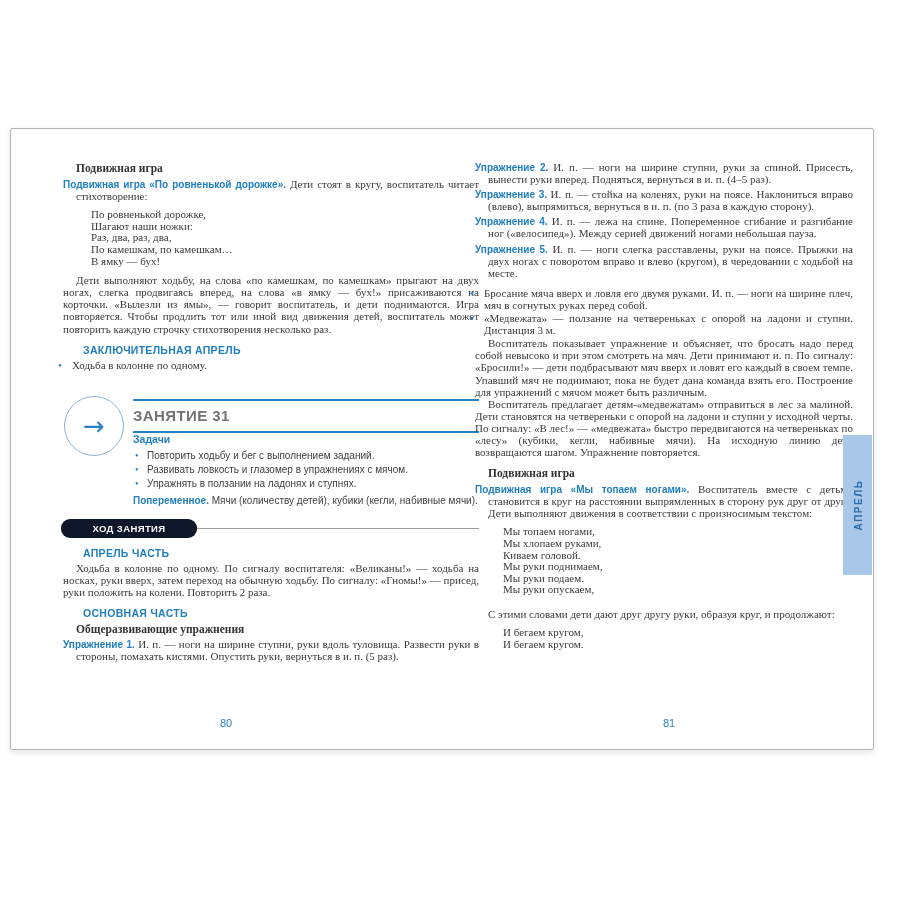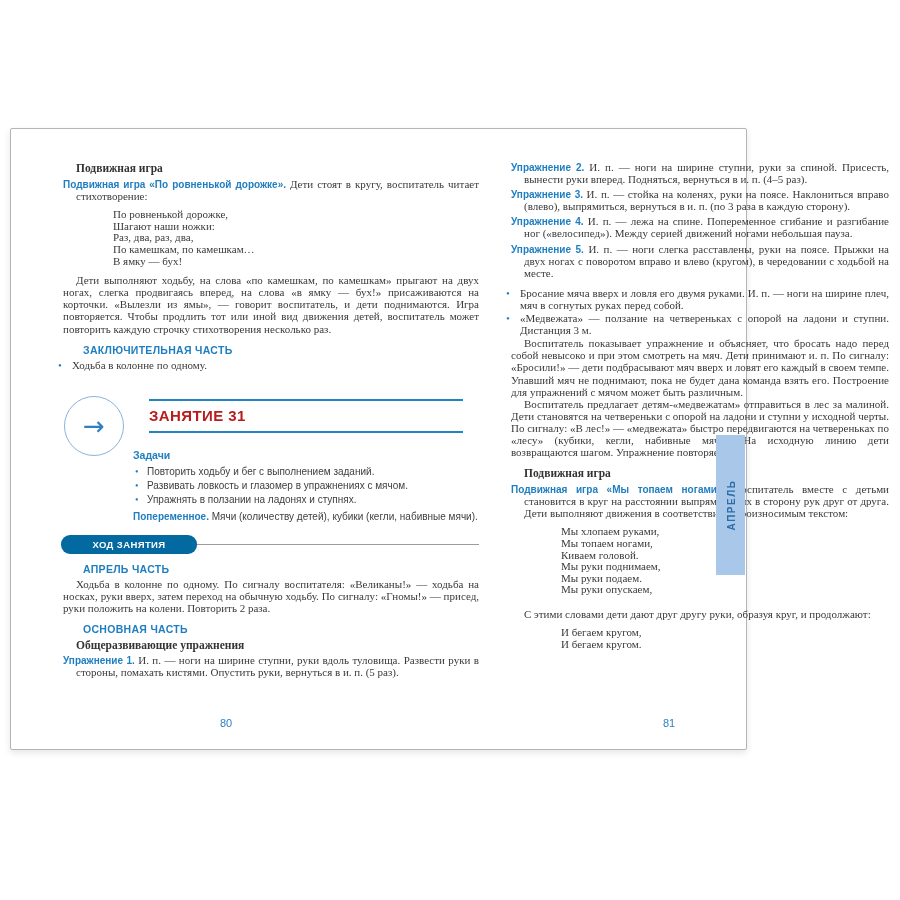--- a/index.html
+++ b/index.html
@@ -1,63 +1,63 @@
 <!DOCTYPE html>
 <html><head>
 <meta charset="utf-8">
 <style>
   html,body{margin:0;padding:0;background:#ffffff;width:900px;height:900px;overflow:hidden;}
   *{box-sizing:border-box;}
   .spread{
-    position:absolute;left:10px;top:128px;width:737px;height:622px;
+    position:absolute;left:10px;top:128px;width:864px;height:622px;
     background:#fff;border:1px solid #b5b5b5;border-radius:2px;
     box-shadow:0 3px 7px rgba(0,0,0,.10);
   }
   .col{position:absolute;top:32px;}
   .col-left{left:52px;width:416px;}
-  .col-right{left:500px;width:378px;}
+  .col-right{left:464px;width:378px;}
   .h-bold-serif{font:bold 11.5px/14px "Liberation Serif","DejaVu Serif",serif;color:#333;padding-left:13px;margin:0;}
   .para{font:11px/12.1px "Liberation Serif","DejaVu Serif",serif;color:#3a3a3a;text-align:justify;margin:0;}
   .indent{text-indent:13px;}
   .hang{padding-left:13px;text-indent:-13px;}
   .lead{font:bold 10px "Liberation Sans","DejaVu Sans",sans-serif;color:#1f7ec0;}
   .blue-caps{font:bold 10.5px/12px "Liberation Sans","DejaVu Sans",sans-serif;color:#1f7ec0;letter-spacing:.3px;margin:9px 0 3px 20px;}
   .ex-label{font:bold 10px "Liberation Sans","DejaVu Sans",sans-serif;color:#1f7ec0;}
 
-  .poem{margin:7px 0 7px 50px;}
+  .poem{margin:7px 0 7px 28px;}
   .poem div{font:11px/11.6px "Liberation Serif","DejaVu Serif",serif;color:#3a3a3a;}
 
   .bullet-row{display:flex;margin:1px 0;}
   .bullet-row .dot{color:#1f7ec0;font-size:11px;line-height:12px;width:14px;flex-shrink:0;margin-left:-5px;}
   .bullet-row .b-text{flex:1;font:11px/12.1px "Liberation Serif","DejaVu Serif",serif;color:#3a3a3a;text-align:justify;}
 
   
   .lesson-wrap{position:relative;margin-top:28px;}
   .lesson-circle{
     position:absolute;left:1px;top:-3px;width:60px;height:60px;border:1.5px solid #8ab4da;
     border-radius:50%;display:flex;align-items:center;justify-content:center;
     color:#2f80c3;font-size:26px;font-family:"DejaVu Sans",sans-serif;
   }
   .lesson-indent{margin-left:70px;}
   .lesson-title{
     border-top:2px solid #2484c4;border-bottom:2px solid #2484c4;
-    padding:6px 0 7px 0;margin:16px;
-    font:bold 15px "Liberation Sans","DejaVu Sans",sans-serif;color:#b91c1c;letter-spacing:.4px;
+    padding:6px 0 7px 0;margin:0;
+    font:bold 15px "Liberation Sans","DejaVu Sans",sans-serif;color:#737373;letter-spacing:.4px;
   }
-  .tasks-heading{font:bold 10.5px/12px "Liberation Sans","DejaVu Sans",sans-serif;color:#1f7ec0;margin:12px 0 4px 0;}
+  .tasks-heading{font:bold 10.5px/12px "Liberation Sans","DejaVu Sans",sans-serif;color:#1f7ec0;margin:0 0 4px 0;}
   .task-row{display:flex;margin:1px 0;}
   .task-row .dot{color:#1f7ec0;font-size:10px;line-height:13px;width:12px;flex-shrink:0;margin-left:2px;}
   .task-row .b-text{flex:1;font:10px/13px "Liberation Sans","DejaVu Sans",sans-serif;color:#404040;}
   .equip{font:10px/13px "Liberation Sans","DejaVu Sans",sans-serif;color:#404040;text-align:justify;margin:4px 0 0 0;}
   .equip .eq-label{font-weight:bold;color:#1f7ec0;}
 
   
   .banner-row{display:flex;align-items:center;margin:12px 0 0 -2px;}
   .banner{
-    width:136px;height:19px;background:#0369a1;border-radius:9px;
+    width:136px;height:19px;background:#0f172a;border-radius:9px;
     display:flex;align-items:center;justify-content:center;
     font:bold 9.5px "Liberation Sans","DejaVu Sans",sans-serif;color:#fff;letter-spacing:.4px;flex-shrink:0;
   }
   .banner-line{flex:1;height:1px;background:#9c9c9c;}
 
   .gap2{height:2px;}.gap3{height:3px;}.gap5{height:5px;}.gap8{height:8px;}
 
   .pagenum{position:absolute;top:588px;width:60px;text-align:center;
     font:11px "Liberation Sans","DejaVu Sans",sans-serif;color:#2f80c3;}
   .pagenum-left{left:185px;}
@@ -87,21 +87,21 @@
     <div class="poem">
       <div>По ровненькой дорожке,</div>
       <div>Шагают наши ножки:</div>
       <div>Раз, два, раз, два,</div>
       <div>По камешкам, по камешкам…</div>
       <div>В ямку — бух!</div>
     </div>
 
     <p class="para indent">Дети выполняют ходьбу, на слова «по камешкам, по камешкам» прыгают на двух ногах, слегка продвигаясь вперед, на слова «в ямку — бух!» присаживаются на корточки. «Вылезли из ямы», — говорит воспитатель, и дети поднимаются. Игра повторяется. Чтобы продлить тот или иной вид движения детей, воспитатель может повторить каждую строчку стихотворения несколько раз.</p>
 
-    <p class="blue-caps">ЗАКЛЮЧИТЕЛЬНАЯ ЧАСТЬ</p>
+    <p class="blue-caps">ЗАКЛЮЧИТЕЛЬНАЯ АПРЕЛЬ</p>
     <div class="bullet-row">
       <span class="dot">•</span>
       <span class="b-text">Ходьба в колонне по одному.</span>
     </div>
 
     <div class="lesson-wrap">
       <div class="lesson-circle">
           <span>→</span>
         </div>
       <div class="lesson-indent">
@@ -161,22 +161,22 @@
     <p class="para indent">Воспитатель показывает упражнение и объясняет, что бросать надо перед собой невысоко и при этом смотреть на мяч. Дети принимают и. п. По сигналу: «Бросили!» — дети подбрасывают мяч вверх и ловят его каждый в своем темпе. Упавший мяч не поднимают, пока не будет дана команда взять его. Построение для упражнений с мячом может быть различным.</p>
     <p class="para indent">Воспитатель предлагает детям-«медвежатам» отправиться в лес за малиной. Дети становятся на четвереньки с опорой на ладони и ступни у исходной черты. По сигналу: «В лес!» — «медвежата» быстро передвигаются на четвереньках по «лесу» (кубики, кегли, набивные мячи). На исходную линию дети возвращаются шагом. Упражнение повторяется.</p>
 
     <div class="gap8"></div>
     <p class="h-bold-serif">Подвижная игра</p>
     <div class="gap3"></div>
     <p class="para hang"><span class="lead">Подвижная игра «Мы топаем ногами».</span>
       <span>Воспитатель вместе с детьми становится в круг на расстоянии выпрямленных в сторону рук друг от друга. Дети выполняют движения в соответствии с произносимым текстом:</span></p>
 
     <div class="poem">
+      <div>Мы топаем ногами,</div>
       <div>Мы хлопаем руками,</div>
-      <div>Мы топаем ногами,</div>
       <div>Киваем головой.</div>
       <div>Мы руки поднимаем,</div>
       <div>Мы руки подаем.</div>
       <div>Мы руки опускаем,</div>
     </div>
 
     <div class="gap5"></div>
     <p class="para indent">С этими словами дети дают друг другу руки, образуя круг, и продолжают:</p>
 
     <div class="poem">

